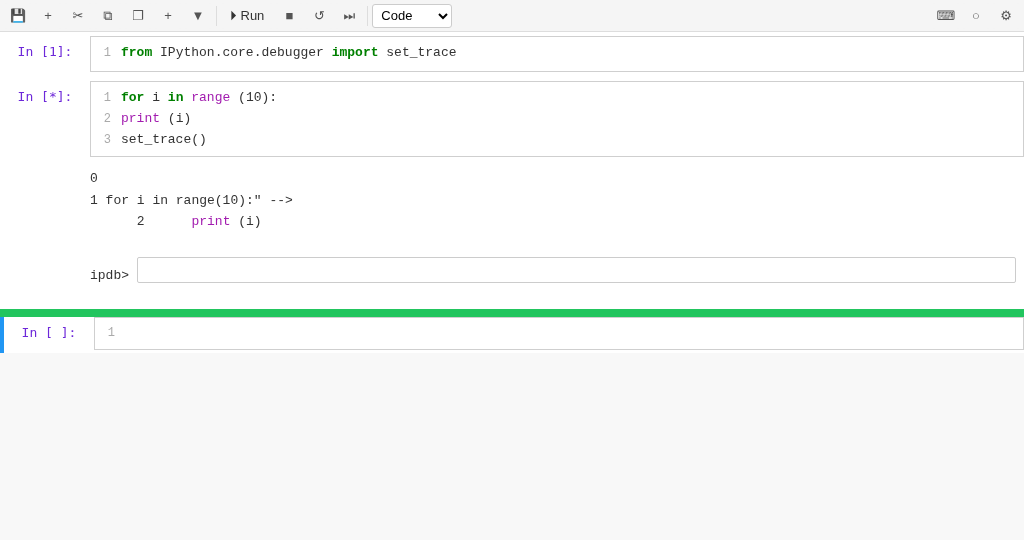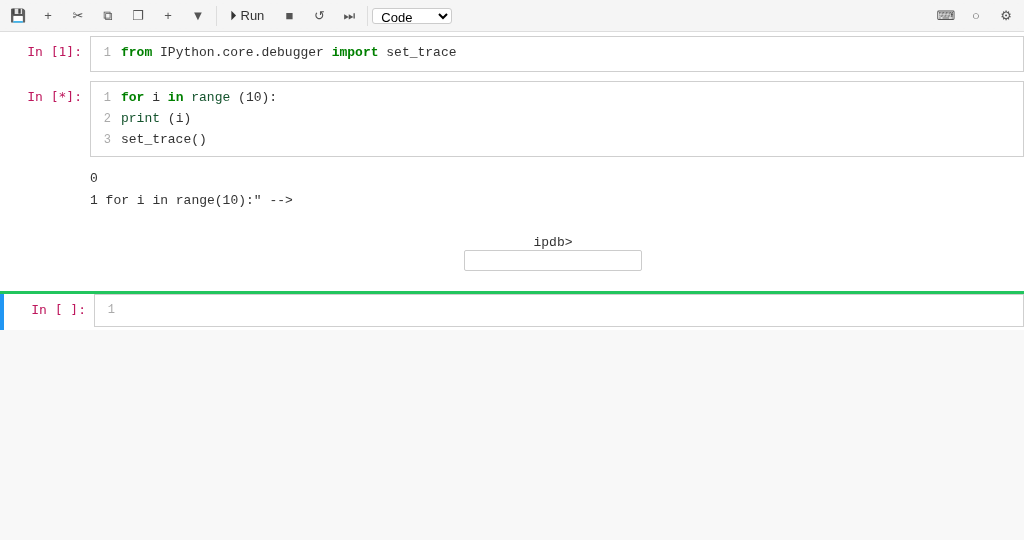--- a/index.html
+++ b/index.html
@@ -45,21 +45,21 @@
       font-size: 13px;
       color: #333;
     }
     .toolbar-sep {
       width: 1px;
       height: 20px;
       background: #ddd;
       margin: 0 2px;
     }
     .toolbar-code-select {
-      height: 16px;
+      height: 24px;
       border: 1px solid #ccc;
       border-radius: 3px;
       background: white;
       font-size: 13px;
       padding: 0 4px;
       min-width: 80px;
     }
 
     
     .notebook {
@@ -69,25 +69,25 @@
 
     
     .cell {
       display: flex;
       align-items: flex-start;
       border-bottom: 1px solid transparent;
       padding: 4px 0;
     }
     .cell-label {
       min-width: 90px;
-      text-align: right;
+      text-align: center;
       padding: 8px 8px 0 8px;
       font-family: monospace;
       font-size: 13px;
-      color: #be185d;
+      color: #6d28d9;
       white-space: nowrap;
       flex-shrink: 0;
     }
     .cell-content {
       flex: 1;
       border: 1px solid #cfcfcf;
       background: white;
       min-height: 36px;
     }
 
@@ -111,42 +111,41 @@
       user-select: none;
       flex-shrink: 0;
     }
     .code-text {
       flex: 1;
       padding-right: 0;
     }
 
     
     .kw { color: #008000; font-weight: bold; }                        
-    .bi { color: #14532d; }                        
+    .bi { color: #a21caf; }                        
     .cy { color: #008080; }                        
     .plain { color: #333; }
 
     
     .output-area {
       padding: 6px 10px 6px 90px;
       font-family: 'Courier New', Courier, monospace;
       font-size: 13px;
       line-height: 1.65;
       color: #333;
     }
     .output-area .cy { color: #008080; }
     .output-area .arrow { color: #333; }
 
     
     .ipdb-row {
       display: flex;
-      align-items: center;
+      align-items: flex-end;
       padding: 6px 8px 6px 90px;
-      gap: 0;
-      flex-direction: column;
+      gap: 8px;
     }
     .ipdb-label {
       font-family: 'Courier New', Courier, monospace;
       font-size: 13px;
       color: #333;
       white-space: nowrap;
     }
     .ipdb-input {
       flex: 1;
       height: 26px;
@@ -245,31 +244,36 @@
   </div>
 
   <div class="output-area">
     
     <div>
       <span class="plain">0</span>
     </div>
     
      1 for i in range(10):" --&gt;
     
+    <div>
+      <span class="plain">&nbsp;&nbsp;&nbsp;&nbsp;&nbsp;&nbsp;2&nbsp;&nbsp;&nbsp;&nbsp;&nbsp;</span>
+      <span class="bi">print</span>
+      <span class="plain">(i)</span>
+    </div>
     
   </div>
 
   <div style="height:12px;"></div>
 
   <div class="ipdb-row">
     <span class="ipdb-label">ipdb&gt;</span>
     <input type="text" class="ipdb-input" placeholder="" style="">
   </div>
 
-  <div style="display:flex; align-items:flex-start; border-top: 3px solid #22c55e; margin-top:14px;">
+  <div style="display:flex; align-items:flex-start; border-top: 8px solid #22c55e; margin-top:20px;">
     <div style="width:4px; background:#2196F3; min-height:36px; flex-shrink:0;"></div>
 
     <div style="display:flex; align-items:flex-start; flex:1;">
       <div class="cell-label">In [ ]:</div>
       <div class="cell-content" style="min-height:32px; flex:1;">
         <div class="code-area">
           <div class="code-line">
             <span class="line-num">1</span>
             <span class="code-text"></span>
           </div>

